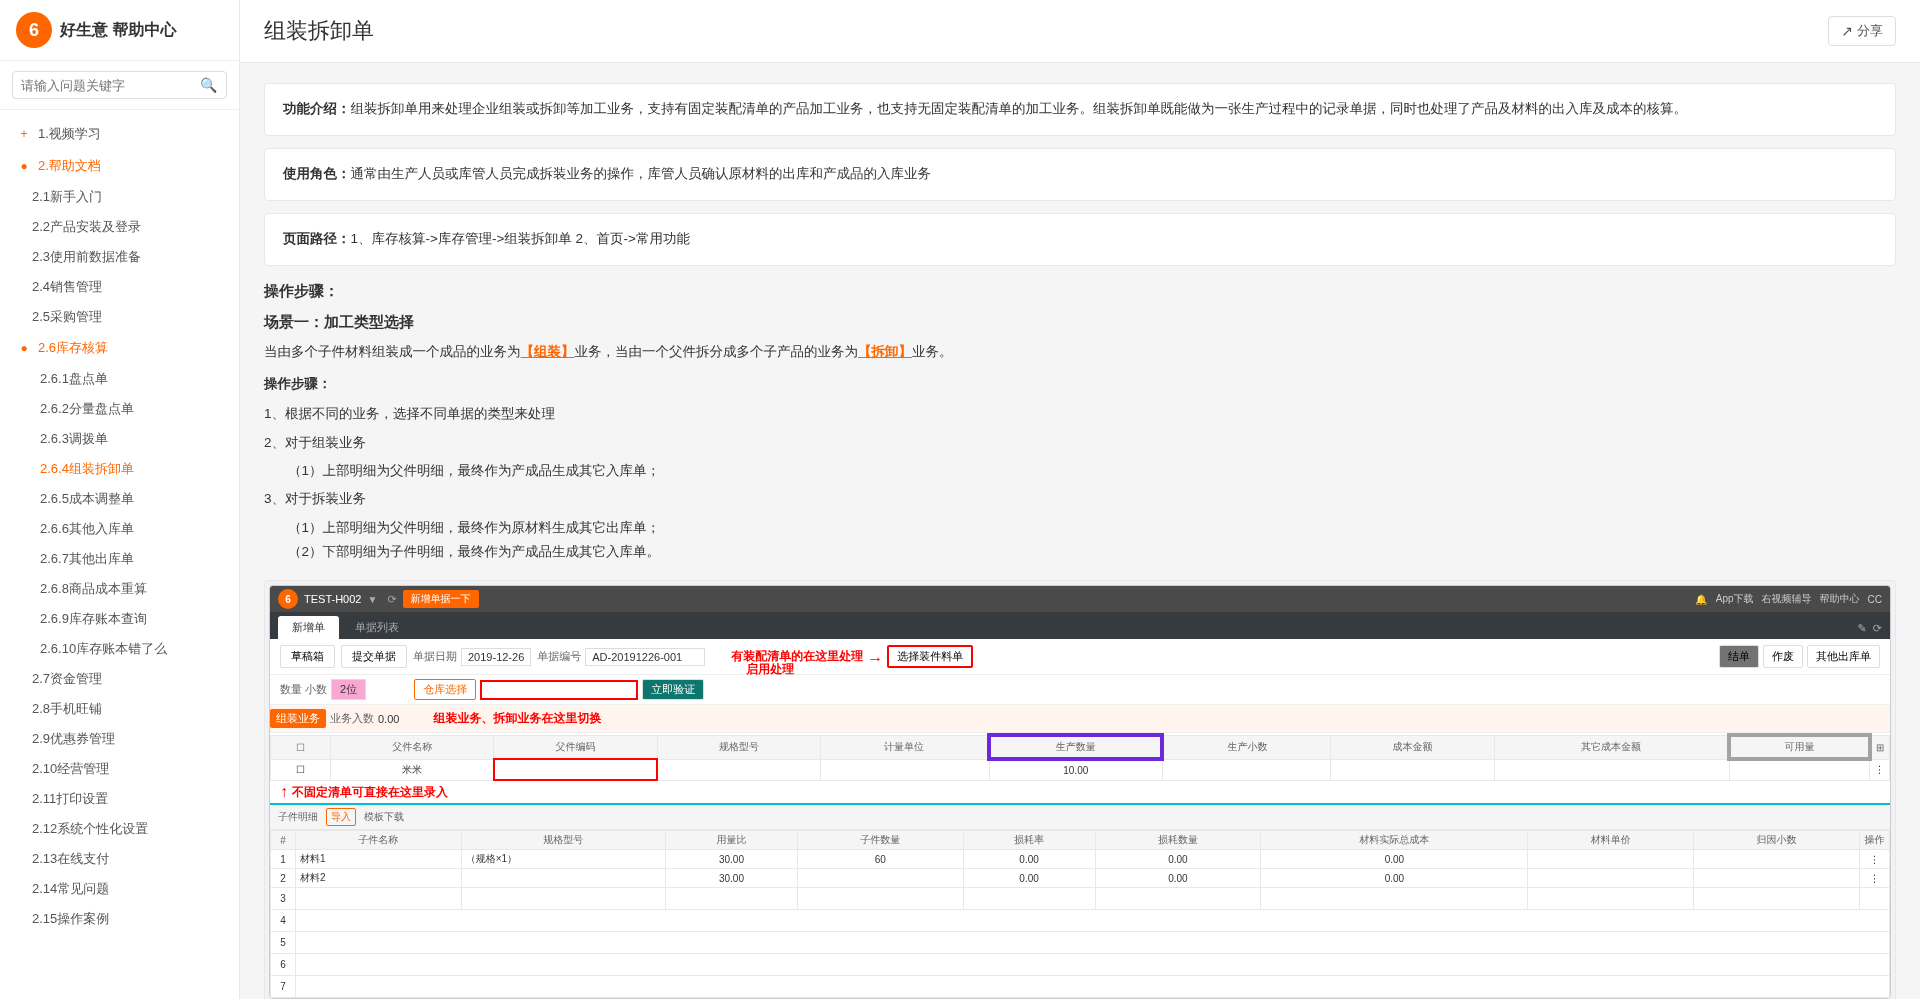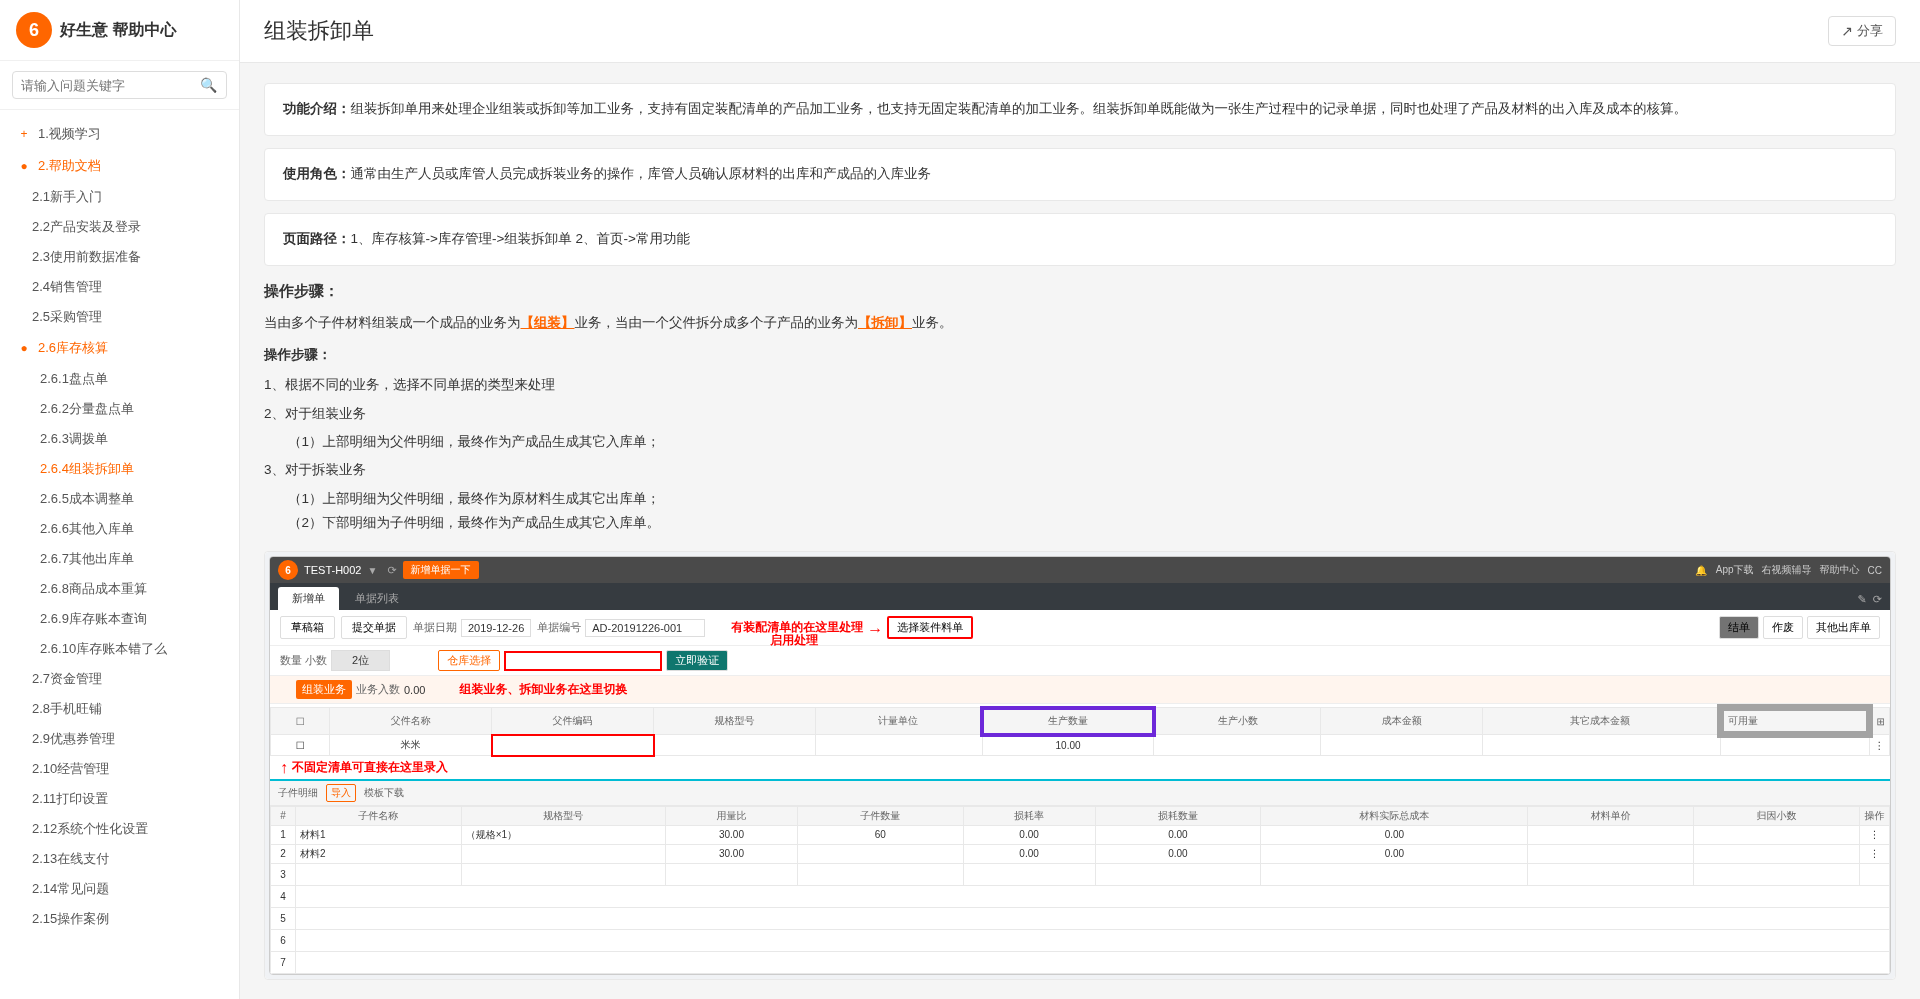--- a/index.html
+++ b/index.html
@@ -372,20 +372,23 @@
       <span style="font-weight:bold;">使用角色：</span><span>通常由生产人员或库管人员完成拆装业务的操作，库管人员确认原材料的出库和产成品的入库业务</span>
     </div>
 
     <div class="info-block">
       <span style="font-weight:bold;">页面路径：</span><span>1、库存核算-&gt;库存管理-&gt;组装拆卸单  2、首页-&gt;常用功能</span>
     </div>
 
     <div style="margin-top:16px;">
       <div class="section-title">操作步骤：</div>
 
+      <div class="scene-title">
+        <span>场景一：加工类型选择</span>
+      </div>
 
       <div class="desc-text">
         当由多个子件材料组装成一个成品的业务为<span class="highlight underline">【组装】</span>业务，当由一个父件拆分成多个子产品的业务为<span class="highlight underline">【拆卸】</span>业务。
       </div>
 
       <div class="step-text" style="font-weight:bold; margin-bottom:6px;">操作步骤：</div>
 
       <div class="step-text">1、根据不同的业务，选择不同单据的类型来处理</div>
 
       <div class="step-text" style="margin-top:4px;">2、对于组装业务</div>
@@ -453,34 +456,34 @@
               <div style="display:flex; gap:4px; margin-left:auto;">
                 <button style="border:1px solid #ddd; background:#737373; padding:3px 8px; font-size:11px; border-radius:2px;">结单</button>
                 <button style="border:1px solid #ddd; background:#fff; padding:3px 8px; font-size:11px; border-radius:2px;">作废</button>
                 <button style="border:1px solid #ddd; background:#fff; padding:3px 8px; font-size:11px; border-radius:2px;">其他出库单</button>
               </div>
             </div>
 
             <div style="background:#fff; border-bottom:1px solid #eee; padding:4px 10px; display:flex; gap:8px; align-items:center; flex-wrap:wrap;">
               <div style="display:flex; align-items:center; gap:4px; font-size:11px;">
                 <span style="color:#666;">数量 小数</span>
-                <span style="border:1px solid #ddd; padding:2px 20px; background:#e5e5e5;">2位</span>
+                <span style="border:1px solid #ddd; padding:2px 8px; background:#f9a8d4;">2位</span>
               </div>
 
               <div style="display:flex; align-items:center; gap:4px; margin-left:40px; position:relative;">
                 <span style="border:1px solid #f60; padding:2px 8px; font-size:11px; color:#f60; border-radius:2px;">仓库选择</span>
                 <input type="text" style="border: 2px solid red; padding: 2px 6px; font-size: 11px; min-width: 80px;">
                 <div style="position:absolute; right:-90px; top:-18px; display:flex; align-items:flex-start; flex-direction:column;">
                   <span style="color:red; font-size:12px; font-weight:bold; white-space:nowrap;">启用处理</span>
                 </div>
                 <button style="border:1px solid #ddd; background:#0f766e; color:#fff; padding:2px 8px; font-size:11px; border-radius:2px;">立即验证</button>
               </div>
             </div>
 
-            <div style="background:#fff5ee; padding:4px 26px; border-bottom:1px solid #eee; display:flex; align-items:center; gap:4px;">
+            <div style="background:#fff5ee; padding:4px 0; border-bottom:1px solid #eee; display:flex; align-items:center; gap:4px;">
               <span style="background:#f60; color:#fff; padding:2px 6px; font-size:11px; border-radius:2px;">组装业务</span>
               <span style="font-size:11px; color:#666;">业务入数</span>
               <span style="font-size:11px; color:#333;">0.00</span>
               <div style="margin-left:30px;">
                 <span style="color:red; font-size:12px; font-weight:bold;">组装业务、拆卸业务在这里切换</span>
               </div>
             </div>
 
             <div style="background:#fff; padding:0;">
               <table style="width:100%; border-collapse:collapse; font-size:10px;">
@@ -488,21 +491,21 @@
                   <tr style="background:#f5f5f5;">
                     <th style="border:1px solid #e8e8e8; padding:3px 4px; text-align:center; color:#666; font-weight:normal;">☐</th>
                     <th style="border:1px solid #e8e8e8; padding:3px 4px; text-align:center; color:#666; font-weight:normal;">父件名称</th>
                     <th style="border:1px solid #e8e8e8; padding:3px 4px; text-align:center; color:#666; font-weight:normal;">父件编码</th>
                     <th style="border:1px solid #e8e8e8; padding:3px 4px; text-align:center; color:#666; font-weight:normal;">规格型号</th>
                     <th style="border:1px solid #e8e8e8; padding:3px 4px; text-align:center; color:#666; font-weight:normal;">计量单位</th>
                     <th style="border:4px solid #6d28d9; padding:3px 4px; text-align:center; color:#666; font-weight:normal;">生产数量</th>
                     <th style="border:1px solid #e8e8e8; padding:3px 4px; text-align:center; color:#666; font-weight:normal;">生产小数</th>
                     <th style="border:1px solid #e8e8e8; padding:3px 4px; text-align:center; color:#666; font-weight:normal;">成本金额</th>
                     <th style="border:1px solid #e8e8e8; padding:3px 4px; text-align:center; color:#666; font-weight:normal;">其它成本金额</th>
-                    <th style="border:7px solid #a3a3a3; padding:3px 4px; text-align:left; color:#666; font-weight:normal;">可用量</th>
+                    <th style="border:4px solid #a3a3a3; padding:3px 4px; text-align:center; color:#666; font-weight:normal;">可用量</th>
                     <th style="border:1px solid #e8e8e8; padding:3px 4px; text-align:center; color:#666; font-weight:normal; width:20px;">⊞</th>
                   </tr>
                 </thead>
                 <tbody>
                   <tr>
                     <td style="border:1px solid #e8e8e8; padding:3px 4px; text-align:center;">☐</td>
                     <td style="border:1px solid #e8e8e8; padding:3px 4px; text-align:center;">米米</td>
                     <td style="border:2px solid red; padding:3px 4px; text-align:center;"></td>
                     <td style="border:1px solid #e8e8e8; padding:3px 4px; text-align:center;"></td>
                     <td style="border:1px solid #e8e8e8; padding:3px 4px; text-align:center;"></td>

